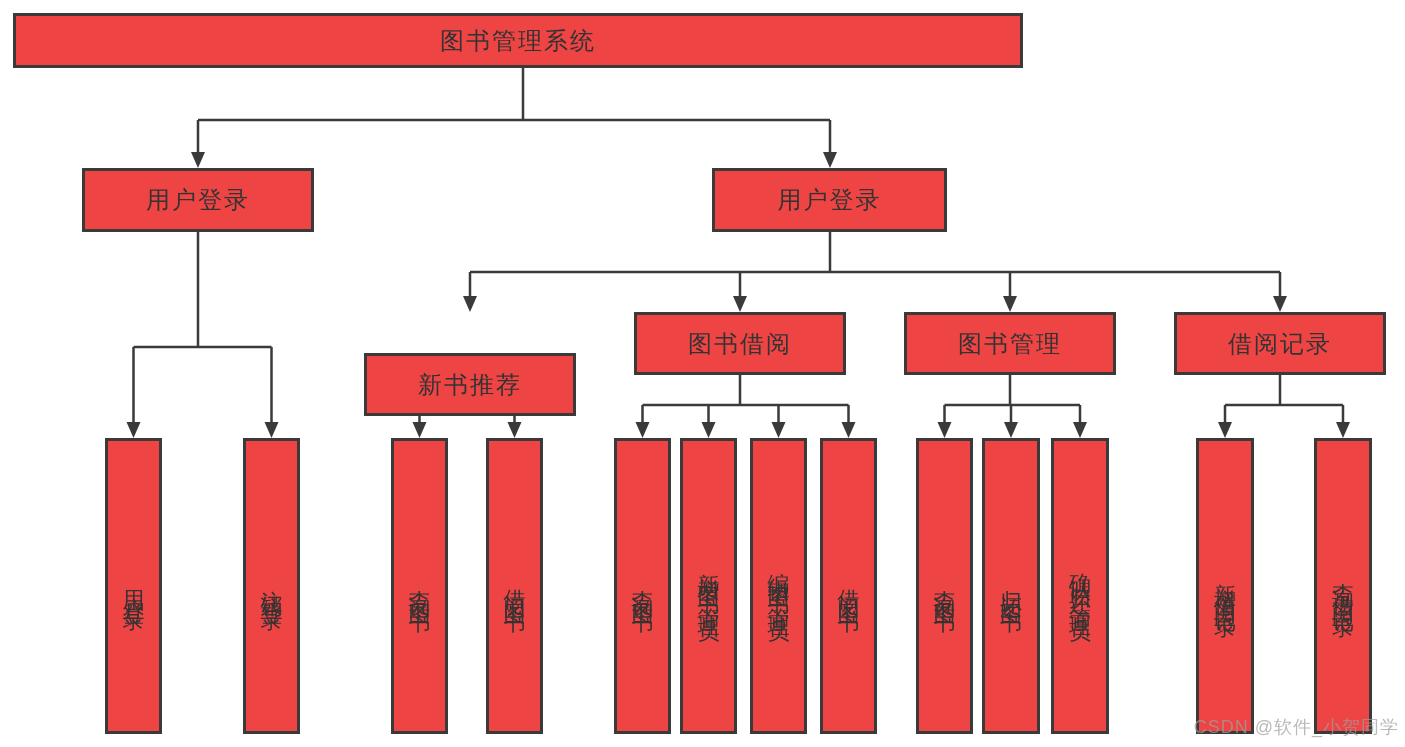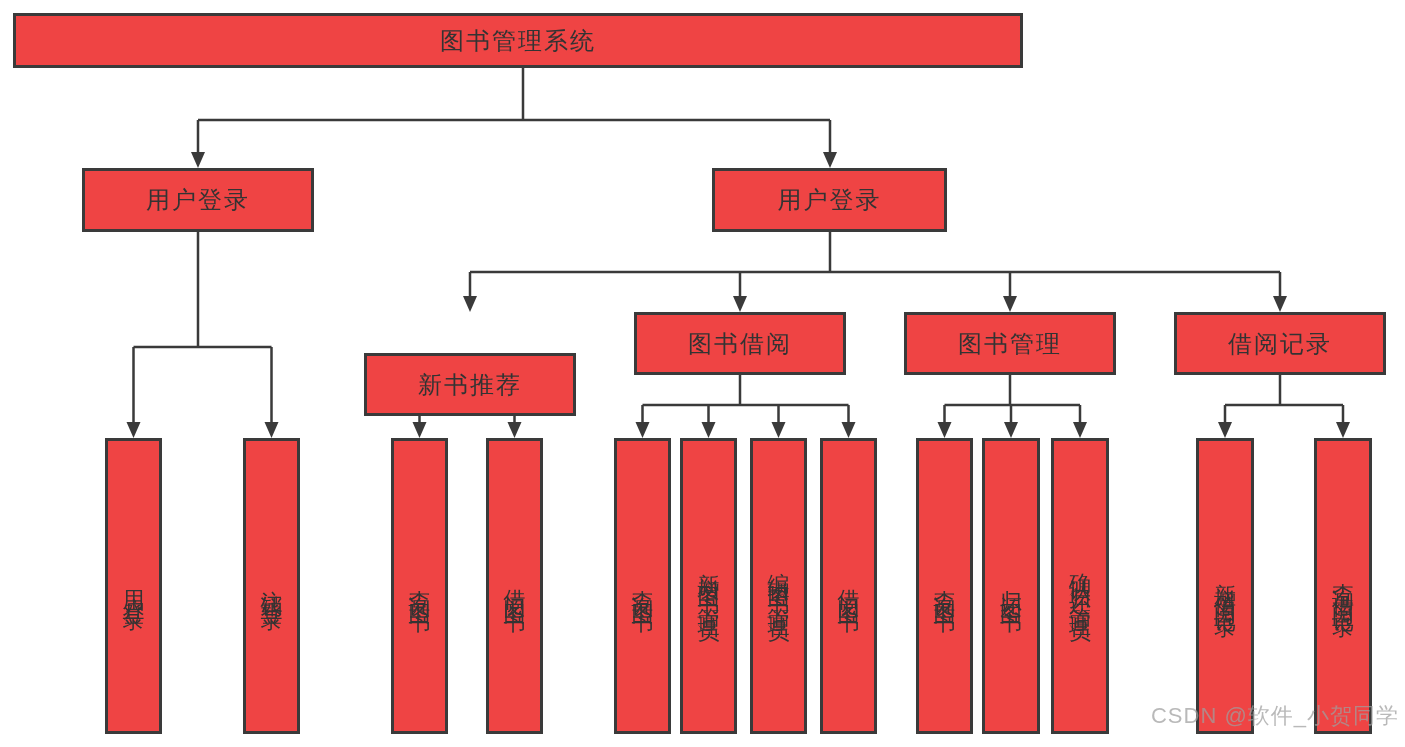--- a/index.html
+++ b/index.html
@@ -62,22 +62,22 @@
   .leaf.l6  { left: 750px; }
   .leaf.l7  { left: 820px; }
   .leaf.l8  { left: 916px; }
   .leaf.l9  { left: 982px;  width: 58px; }
   .leaf.l10 { left: 1051px; width: 58px; }
   .leaf.l11 { left: 1196px; width: 58px; }
   .leaf.l12 { left: 1314px; width: 58px; }
   .watermark {
     position: absolute;
     right: 6px;
-    bottom: 16px;
-    font-size: 22px;
+    bottom: 8px;
+    font-size: 18px;
     letter-spacing: 1px;
     color: rgba(158, 158, 158, 0.72);
     z-index: 10;
     white-space: nowrap;
   }
 </style>
 </head>
 <body>
 
 <div class="canvas">

